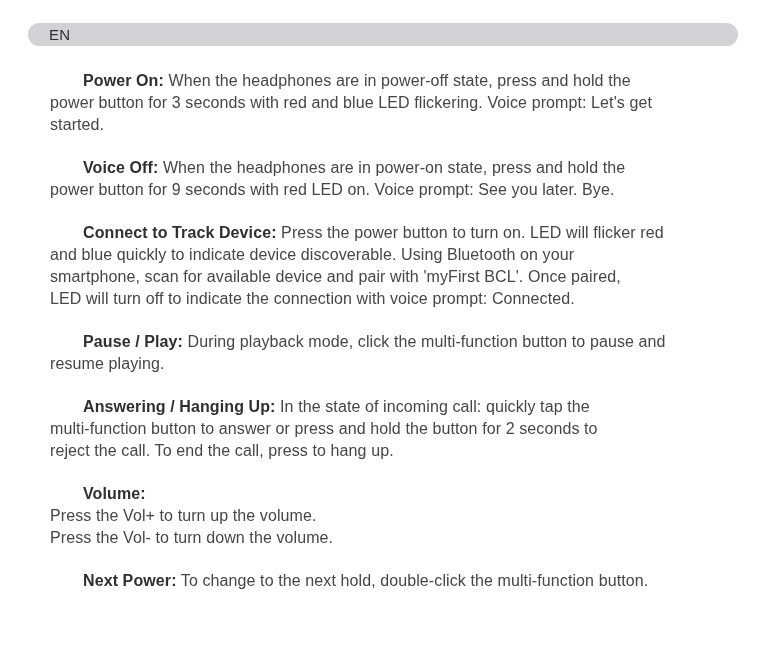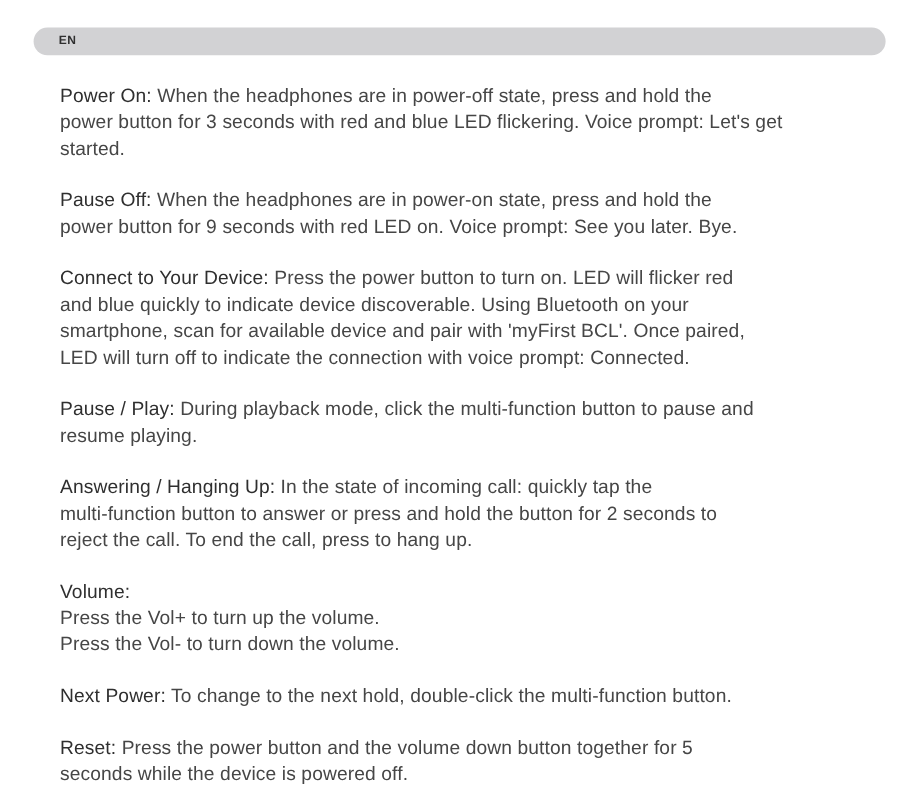--- a/index.html
+++ b/index.html
@@ -18,77 +18,76 @@
   .lang-bar {
     margin: 23px 28px 0 28px;
     height: 23px;
     background: var(--bar-bg, #d2d2d4);
     border-radius: 12px;
     display: flex;
     align-items: center;
   }
   .lang-label {
     padding-left: 21px;
-    font-size: 10px;
-    font-weight: bold;
+    font-size: 15px;
+    font-weight: normal;
     letter-spacing: 0.3px;
     color: var(--heading-color, #2f2f2f);
   }
   .content {
     margin: 24px 20px 0 50px;
     width: 696px;
   }
   .para {
     margin: 0 0 21px 0;
     font-size: 16px;
     line-height: 22px;
     color: var(--body-color, #464646);
     letter-spacing: 0.1px;
   }
   .para .lead {
-    font-weight: normal;
+    font-weight: bold;
     color: var(--heading-color, #2f2f2f);
+    margin-left: 33px;
   }
   .para .body {
     white-space: pre-line;
   }
 </style>
 </head>
 <body>
 
 <div class="page" style="--bar-bg: #d2d2d4; --body-color: #464646; --heading-color: #2f2f2f; --page-bg: #ffffff;">
 
   <div class="lang-bar">
     <span class="lang-label">EN</span>
   </div>
 
   <div class="content">
 
     <p class="para"><strong class="lead">Power On:</strong><span class="body"> When the headphones are in power-off state, press and hold the
 power button for 3 seconds with red and blue LED flickering. Voice prompt: Let's get
 started.</span></p>
 
-    <p class="para"><strong class="lead">Pause Off:</strong><span class="body"> When the headphones are in power-on state, press and hold the
+    <p class="para"><strong class="lead">Voice Off:</strong><span class="body"> When the headphones are in power-on state, press and hold the
 power button for 9 seconds with red LED on. Voice prompt: See you later. Bye.</span></p>
 
-    <p class="para"><strong class="lead">Connect to Your Device:</strong><span class="body"> Press the power button to turn on. LED will flicker red
+    <p class="para"><strong class="lead">Connect to Track Device:</strong><span class="body"> Press the power button to turn on. LED will flicker red
 and blue quickly to indicate device discoverable. Using Bluetooth on your
 smartphone, scan for available device and pair with 'myFirst BCL'. Once paired,
 LED will turn off to indicate the connection with voice prompt: Connected.</span></p>
 
     <p class="para"><strong class="lead">Pause / Play:</strong><span class="body"> During playback mode, click the multi-function button to pause and
 resume playing.</span></p>
 
     <p class="para"><strong class="lead">Answering / Hanging Up:</strong><span class="body"> In the state of incoming call: quickly tap the
 multi-function button to answer or press and hold the button for 2 seconds to
 reject the call. To end the call, press to hang up.</span></p>
 
     <p class="para"><strong class="lead">Volume:</strong><span class="body">
 Press the Vol+ to turn up the volume.
 Press the Vol- to turn down the volume.</span></p>
 
     <p class="para"><strong class="lead">Next Power:</strong><span class="body"> To change to the next hold, double-click the multi-function button.</span></p>
 
-    <p class="para"><strong class="lead">Reset:</strong><span class="body"> Press the power button and the volume down button together for 5
-seconds while the device is powered off.</span></p>
 
   </div>
 </div>
 
 </body></html>

